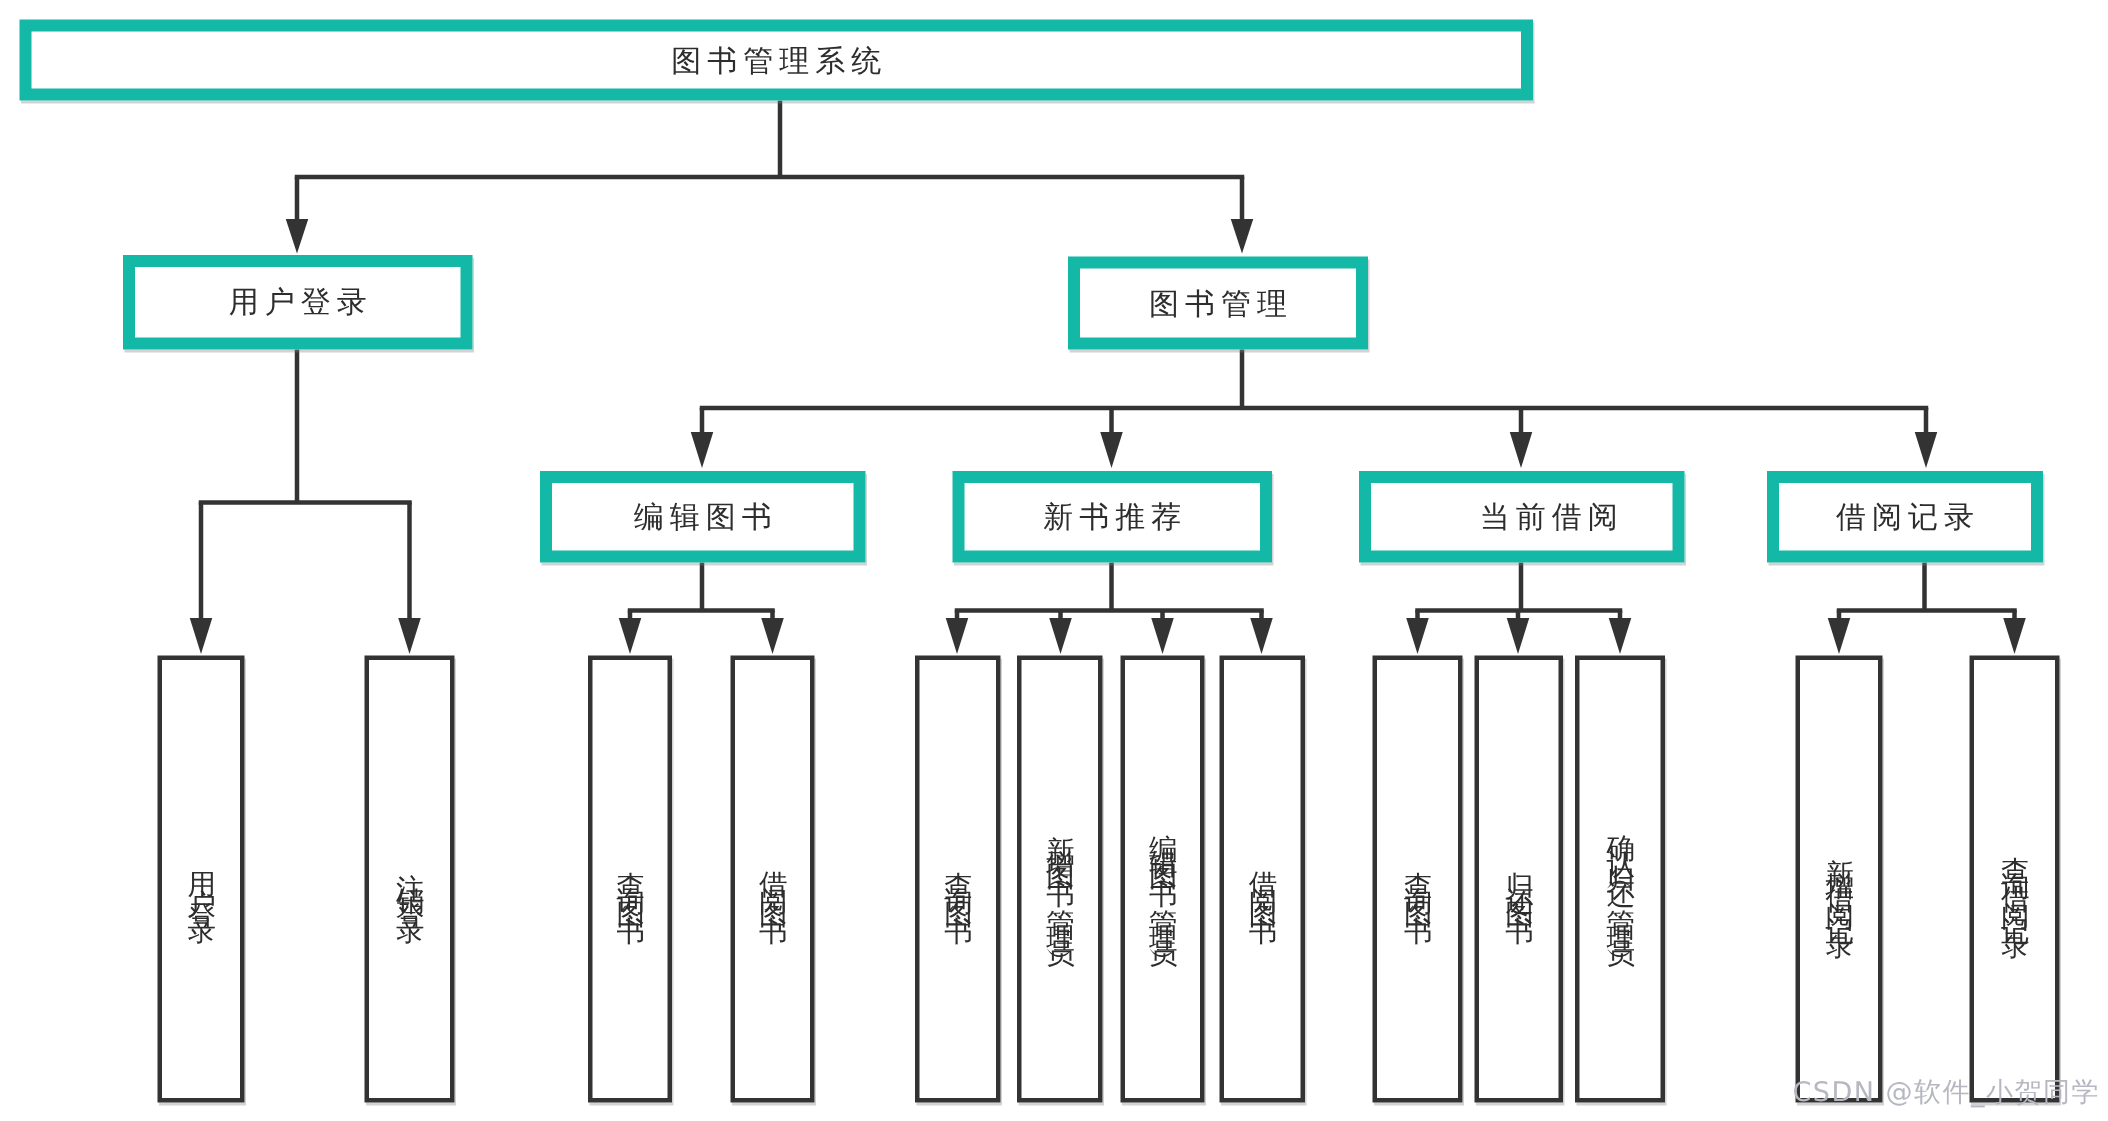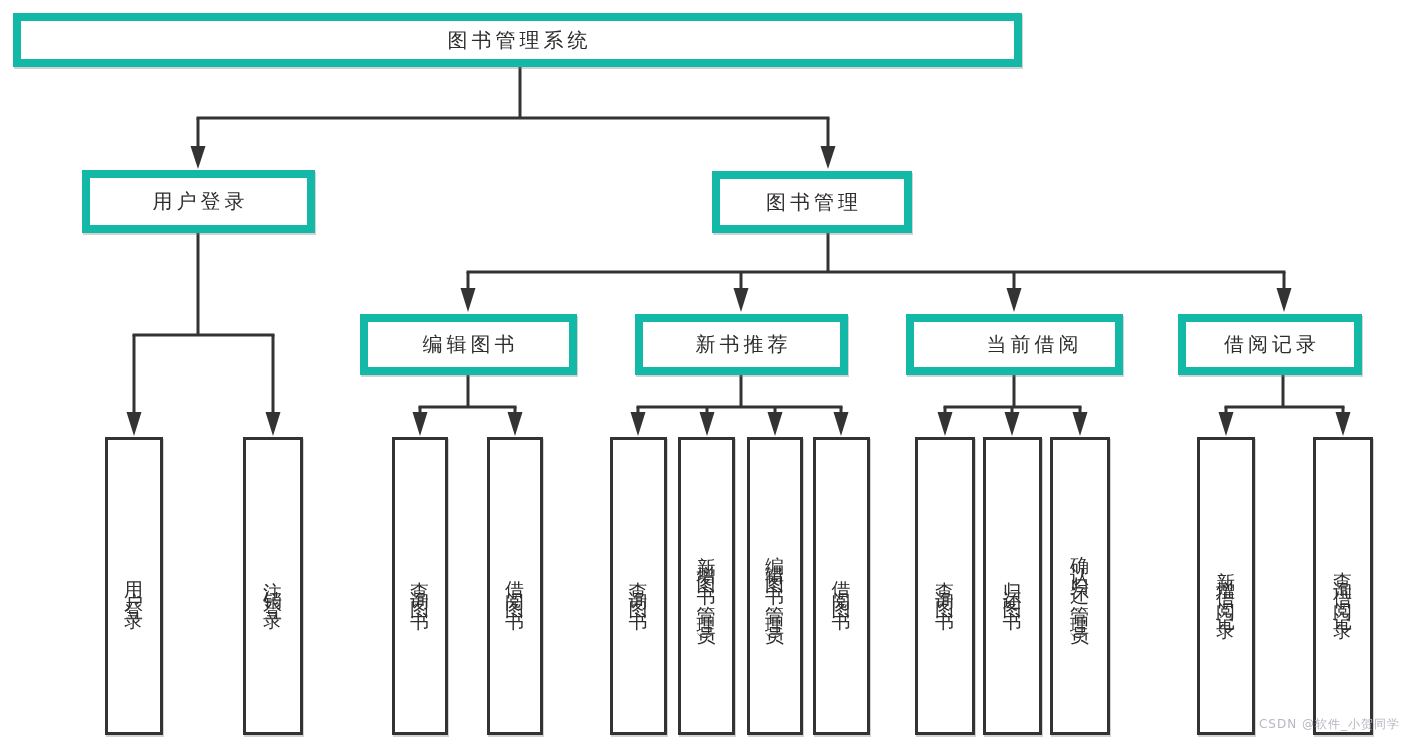--- a/index.html
+++ b/index.html
@@ -23,21 +23,21 @@
     position:absolute;box-sizing:border-box;background:#fff;
     border:3px solid #333;display:flex;align-items:center;justify-content:center;
     z-index:2;box-shadow:1px 2px 0 rgba(130,130,130,0.35);
   }
   .vbox .vlbl{
     writing-mode:vertical-rl;text-orientation:mixed;
     font-size:19px;letter-spacing:10px;color:#2d2d2d;line-height:1;
     white-space:nowrap;
   }
   .watermark{
-    position:absolute;z-index:6;font-size:12px;color:#b6b7c0;
+    position:absolute;z-index:6;font-size:18px;color:#b6b7c0;
     letter-spacing:1px;white-space:nowrap;
   }
 </style>
 </head>
 <body>
 
 <div id="canvas">
 
   <svg class="wires" width="1405" height="747" viewBox="0 0 1405 747" stroke="#333333" stroke-width="3" fill="#333333">
 

